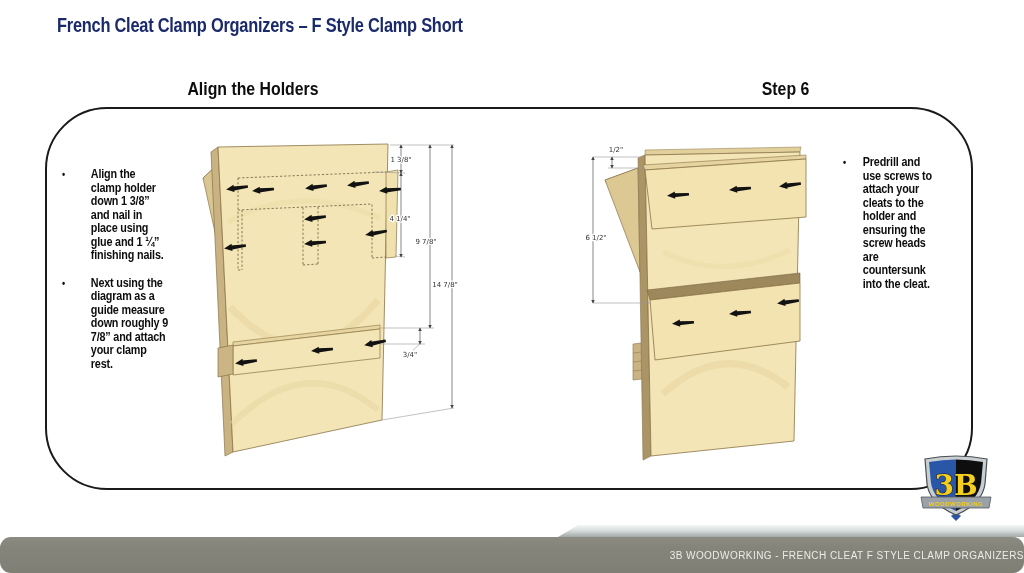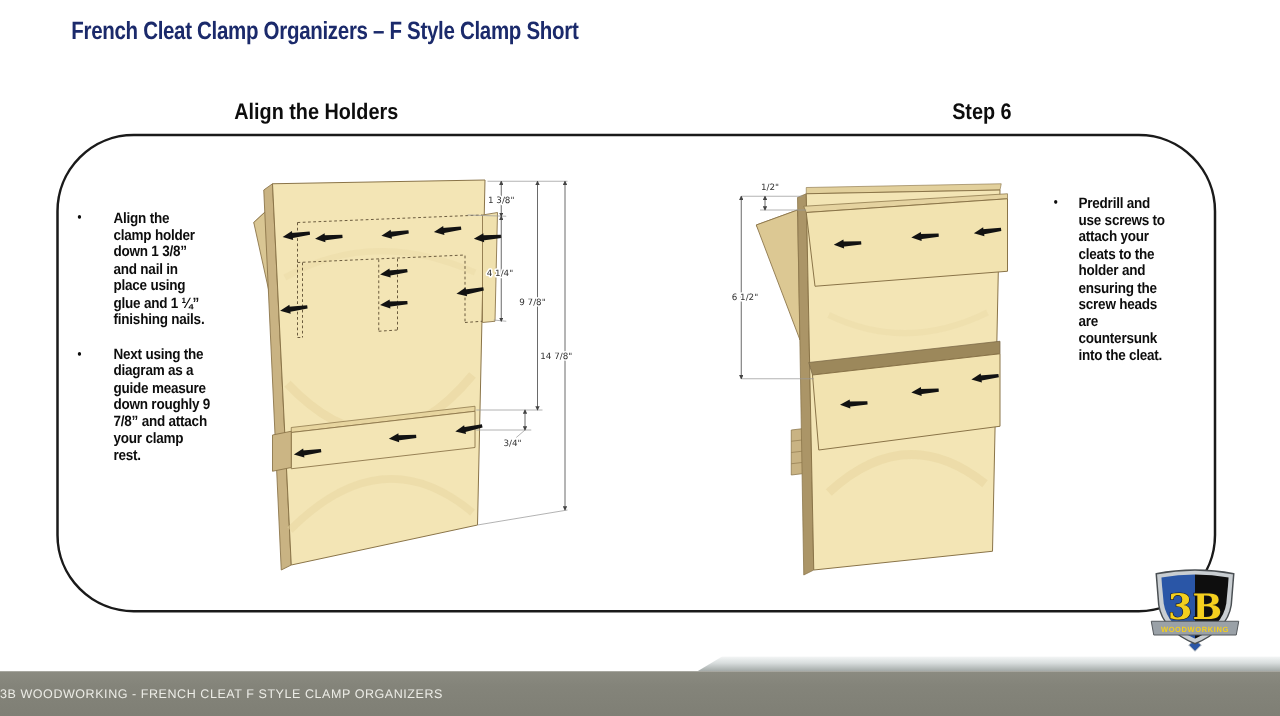--- a/index.html
+++ b/index.html
@@ -35,21 +35,21 @@
          paint-order:stroke;stroke:#ffffff;stroke-width:2.4px;stroke-linejoin:round;}
 
   #logo{position:absolute;left:916px;top:452px;}
 
   .footer-swoosh{position:absolute;left:558px;right:0;top:525px;height:12px;
          background:linear-gradient(180deg,#f5f7f7 0%,#d8dddd 45%,#a3a9a7 100%);
          -webkit-clip-path:polygon(0 100%,20px 0,100% 0,100% 100%);
          clip-path:polygon(0 100%,20px 0,100% 0,100% 100%);}
   .footer-bar{position:absolute;left:0;top:537px;width:1024px;height:36px;
          background:linear-gradient(180deg,#8b8b81 0%,#84847a 30%,#7f7f75 100%);
-         display:flex;align-items:center;justify-content:flex-start;}
+         display:flex;align-items:center;justify-content:flex-end;border-radius:11px;}
   .footer-text{color:#ecece6;font-size:10px;letter-spacing:0.45px;white-space:nowrap;}
 </style>
 </head>
 <body>
 
 <div id="slide">
 
   <div class="title">French Cleat Clamp Organizers – F Style Clamp Short</div>
 
   <div class="col-heading" id="heading-left">Align the Holders</div>

